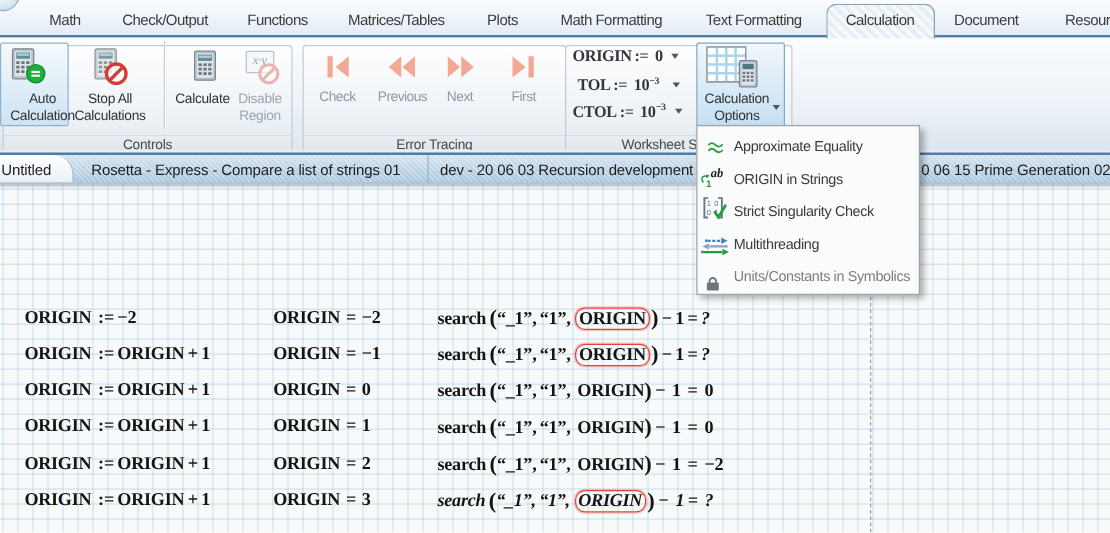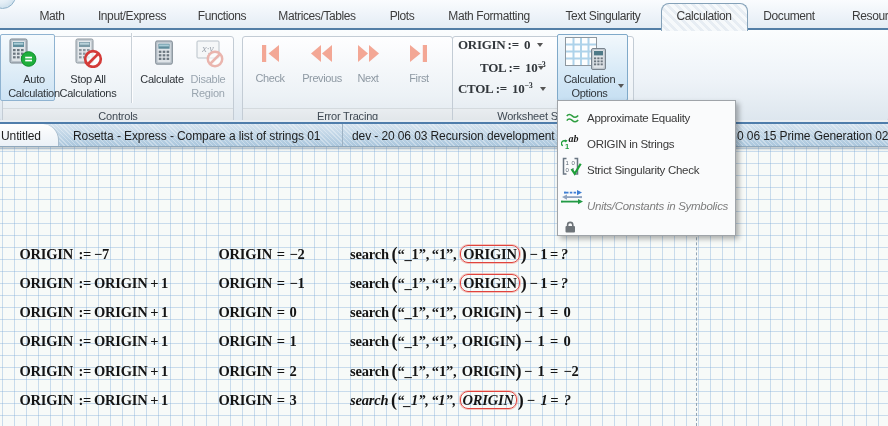--- a/index.html
+++ b/index.html
@@ -63,26 +63,26 @@
 .mi{left:0;width:179px;height:26px;line-height:26px;font-size:11.5px;letter-spacing:-0.28px;color:#3a3a3a;white-space:nowrap}
 .mit{position:absolute;left:29px;top:0}
 </style></head>
 <body>
 
 <div class="abs" id="tabrow"></div>
 <div class="abs" id="corner"></div>
 <div class="abs" id="blueline"></div>
 <div class="abs" id="caltab"></div>
 <div class="abs rtab" style="left:30px;width:44px">Math</div>
-<div class="abs rtab" style="left:92px;width:80px">Input/Express</div>
+<div class="abs rtab" style="left:92px;width:80px">Check/Output</div>
 <div class="abs rtab" style="left:192px;width:60px">Functions</div>
 <div class="abs rtab" style="left:272px;width:90px">Matrices/Tables</div>
 <div class="abs rtab" style="left:382px;width:40px">Plots</div>
 <div class="abs rtab" style="left:444px;width:90px">Math Formatting</div>
-<div class="abs rtab" style="left:558px;width:90px">Text Singularity</div>
+<div class="abs rtab" style="left:558px;width:90px">Text Formatting</div>
 <div class="abs rtab" style="left:661px;width:86px;z-index:4">Calculation</div>
 <div class="abs rtab" style="left:759px;width:60px">Document</div>
 <div class="abs rtab" style="left:852px;width:70px;text-align:left">Resources</div>
 
 <div class="abs" id="ribbon"></div>
 
 <div class="abs group" style="left:2px;width:230px">
   <div class="abs glabel">Controls</div>
 </div>
 <div class="abs" id="autobtn"></div>
@@ -182,21 +182,21 @@
   <polygon points="1,1 1,18 11.5,9.5" fill="#f3a795"></polygon>
   <rect x="13.8" y="1" width="4.2" height="17" fill="#f3a795"></rect>
 </svg>
 <div class="abs etlbl" style="left:397px;width:44px">First</div>
 
 <div class="abs group" style="left:452px;width:180px">
   <div class="abs glabel">Worksheet Settings</div>
 </div>
 <div class="abs wsrow" style="left:458px;top:37px">ORIGIN :=  0</div>
 <div class="abs dar" style="left:537px;top:43px"></div>
-<div class="abs wsrow" style="left:480px;top:60px">TOL :=  10<sup style="font-size:8px">−3</sup></div>
+<div class="abs wsrow" style="left:462px;top:60px">TOL :=  10<sup style="font-size:8px">−3</sup></div>
 <div class="abs dar" style="left:538px;top:66px"></div>
 <div class="abs wsrow" style="left:458px;top:81px">CTOL :=  10<sup style="font-size:8px">−3</sup></div>
 <div class="abs dar" style="left:540px;top:87px"></div>
 <div class="abs" id="calopt"></div>
 <svg class="abs" style="left:565px;top:37px" width="42" height="34" viewBox="0 0 42 34">
   <rect x="0.5" y="0.5" width="31" height="28" fill="#fdfefe" stroke="#8d979f"></rect>
   <g stroke="#aed3ea" stroke-width="2">
     <line x1="1" y1="7.5" x2="31" y2="7.5"></line>
       <line x1="1" y1="14.5" x2="31" y2="14.5"></line>
       <line x1="1" y1="21.5" x2="31" y2="21.5"></line>
@@ -231,21 +231,21 @@
 <div class="abs sheettab" style="left:1px">Untitled</div>
 <div class="abs sheettab" style="left:73px">Rosetta - Express - Compare a list of strings 01</div>
 <div class="abs" style="left:342px;top:124px;width:1px;height:22px;background:#9db2c4"></div>
 <div class="abs sheettab" style="left:352px">dev - 20 06 03 Recursion development 01</div>
 <div class="abs sheettab" style="left:737px">0 06 15 Prime Generation 02</div>
 
 <div class="abs" id="sheet"></div>
 <div class="abs" id="barshadow"></div>
 <div class="abs" id="dashline"></div>
 
-<div class="abs math" style="left:19.5px;top:243px">ORIGIN  := −7</div>
+<div class="abs math" style="left:19.5px;top:243px">ORIGIN  := −2</div>
 <div class="abs math" style="left:19.5px;top:272px">ORIGIN  := ORIGIN + 1</div>
 <div class="abs math" style="left:19.5px;top:301px">ORIGIN  := ORIGIN + 1</div>
 <div class="abs math" style="left:19.5px;top:330px">ORIGIN  := ORIGIN + 1</div>
 <div class="abs math" style="left:19.5px;top:360px">ORIGIN  := ORIGIN + 1</div>
 <div class="abs math" style="left:19.5px;top:389px">ORIGIN  := ORIGIN + 1</div>
 
 <div class="abs math" style="left:218.5px;top:243px;word-spacing:1.2px">ORIGIN = −2</div>
 <div class="abs math" style="left:218.5px;top:272px;word-spacing:1.2px">ORIGIN = −1</div>
 <div class="abs math" style="left:218.5px;top:301px;word-spacing:1.2px">ORIGIN = 0</div>
 <div class="abs math" style="left:218.5px;top:330px;word-spacing:1.2px">ORIGIN = 1</div>
@@ -262,21 +262,24 @@
 <div class="abs" id="menu">
   <div class="abs mi" style="top:4px">
       <span class="mit">Approximate Equality</span>
     </div>
   <div class="abs mi" style="top:56px">
       <span class="mit">Strict Singularity Check</span>
     </div>
   <div class="abs mi" style="top:30px">
       <span class="mit">ORIGIN in Strings</span>
     </div>
-  <div class="abs mi" style="top:92px;color:#7d7d7d;font-style:italic">
+  <div class="abs mi" style="top:82px">
+      <span class="mit">Multithreading</span>
+    </div>
+  <div class="abs mi" style="top:108px;color:#7d7d7d;">
       <span class="mit">Units/Constants in Symbolics</span>
     </div>
   <svg class="abs" style="left:8px;top:12px" width="13" height="10" viewBox="0 0 13 10">
     <path d="M0.8,3.2 C2.2,1 4.2,1 6.2,2.9 C8.2,4.8 10.2,4.8 12.2,2.5" stroke="#2f9e41" stroke-width="1.5" fill="none"></path>
     <path d="M0.8,7.7 C2.2,5.5 4.2,5.5 6.2,7.4 C8.2,9.3 10.2,9.3 12.2,7" stroke="#2f9e41" stroke-width="1.5" fill="none"></path>
   </svg>
   <svg class="abs" style="left:3px;top:32px" width="24" height="18" viewBox="0 0 24 18">
     <text x="7.6" y="8.6" font-family="Liberation Serif,serif" font-style="italic" font-weight="bold" font-size="10" fill="#1a1a1a">ab</text>
     <path d="M1.8,12.8 a2.7,2.7 0 1 1 3.2,-4.3" stroke="#1e9e3a" stroke-width="1.3" fill="none"></path>
     <path d="M3.8,6.4 l2.8,1 -2,2.1 z" fill="#1e9e3a"></path>

